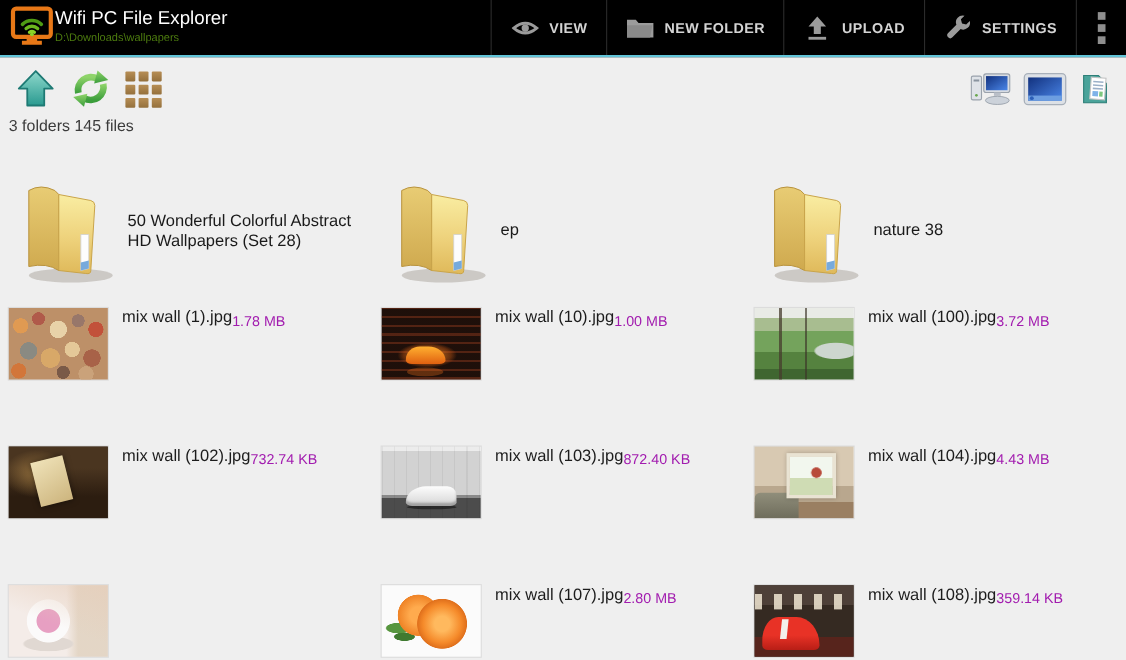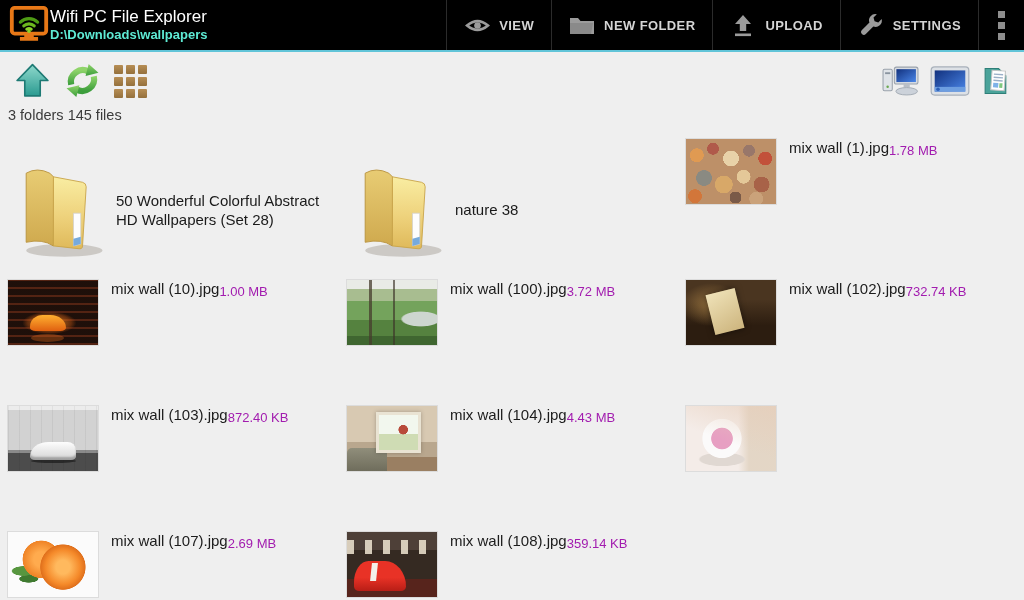--- a/index.html
+++ b/index.html
@@ -6,21 +6,21 @@
   html,body { width:1024px; height:600px; overflow:hidden; background:#efefef;
               font-family:"Liberation Sans", sans-serif; }
 
   
   .actionbar { height:52px; background:#000; border-bottom:2px solid #61c4d8;
                display:flex; align-items:center; }
   .app-id { display:flex; align-items:center; height:100%; padding:0 10px 0 8px; cursor:pointer; }
   .app-icon { width:42px; height:44px; }
   .titles { }
   .app-title { color:#fff; font-size:17px; line-height:20px; }
-  .app-path  { color:#5eead4; font-size:13px; line-height:16px;font-weight:bold; }
+  .app-path  { color:#4d7c0f; font-size:10px; line-height:16px; }
   .ab-spacer { flex:1; }
   .abtn { display:flex; align-items:center; height:100%; padding:0 17px;
           border-left:1px solid #2b2b2b; cursor:pointer; }
   .abtn .aicon { width:26px; height:26px; margin-right:9px; display:flex;
                  align-items:center; justify-content:center; }
   .abtn .albl { color:#d4d4d4; font-size:13px; font-weight:700; letter-spacing:.4px; white-space:nowrap; }
   .overflow-btn { display:flex; align-items:center; justify-content:center;
                   height:100%; width:46px; border-left:1px solid #2b2b2b; cursor:pointer; }
   .dots { display:flex; flex-direction:column; gap:4px; }
   .dots span { width:7px; height:7px; background:#8e8e8e; }
@@ -292,20 +292,26 @@
   <div class="cell folder-cell">
     <svg class="folder-svg" viewBox="0 0 110 105">
         <use href="#folderIcon"></use>
       </svg>
     <div class="folder-label">50 Wonderful Colorful Abstract HD Wallpapers (Set 28)</div>
   </div>
   <div class="cell folder-cell">
     <svg class="folder-svg" viewBox="0 0 110 105">
         <use href="#folderIcon"></use>
       </svg>
+    <div class="folder-label">ep</div>
+  </div>
+  <div class="cell folder-cell">
+    <svg class="folder-svg" viewBox="0 0 110 105">
+        <use href="#folderIcon"></use>
+      </svg>
     <div class="folder-label">nature 38</div>
   </div>
 
   <div class="cell file-cell">
     <div class="thumb t-pebbles"></div>
     <div class="meta">
       <div class="fname">mix wall (1).jpg</div>
       <div class="fsize">1.78 MB</div>
     </div>
   </div>
@@ -346,21 +352,21 @@
     </div>
   </div>
 
   <div class="cell file-cell">
     <div class="thumb t-cup"></div>
   </div>
   <div class="cell file-cell">
     <div class="thumb t-peaches"></div>
     <div class="meta">
       <div class="fname">mix wall (107).jpg</div>
-      <div class="fsize">2.69 MB</div>
+      <div class="fsize">2.80 MB</div>
     </div>
   </div>
   <div class="cell file-cell">
     <div class="thumb t-red-car"></div>
     <div class="meta">
       <div class="fname">mix wall (108).jpg</div>
       <div class="fsize">359.14 KB</div>
     </div>
   </div>
 

